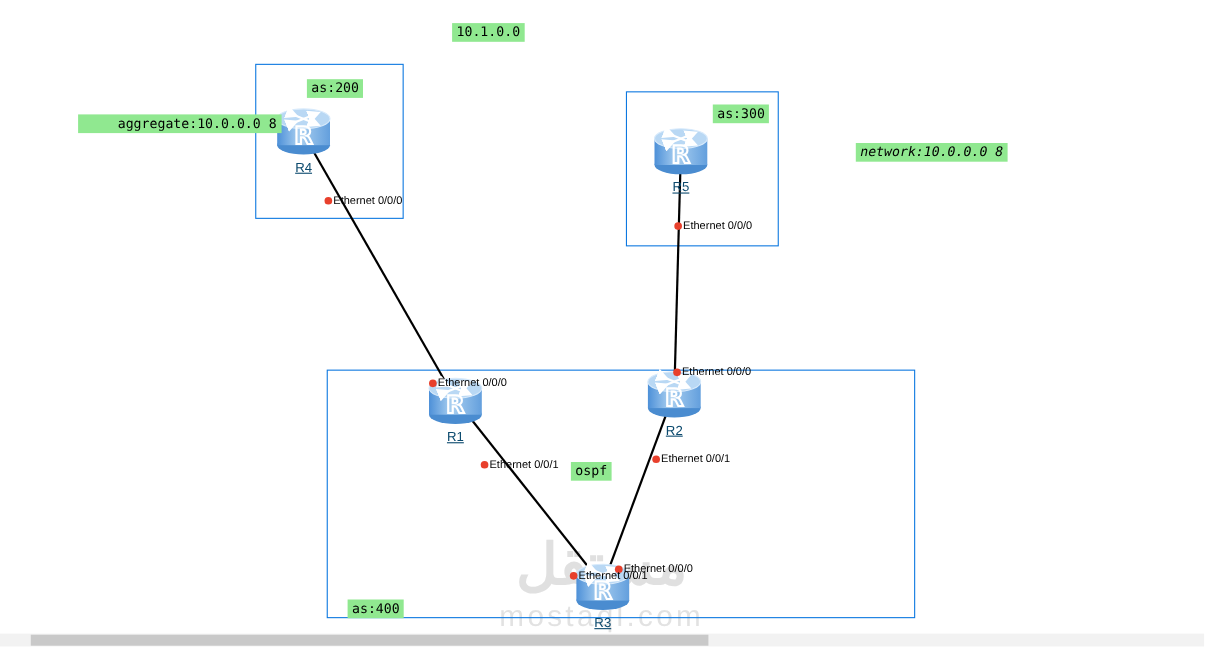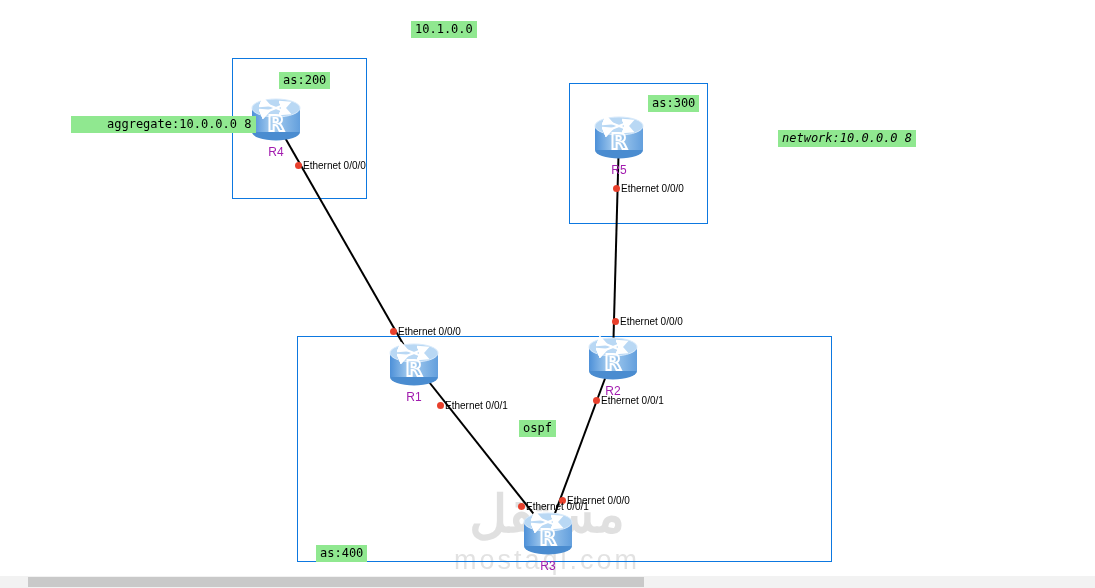--- a/index.html
+++ b/index.html
@@ -22,44 +22,44 @@
   .area-box{position:absolute;border:1.5px solid var(--area-border);background:transparent;z-index:1;}
   .box-as200{left:232px;top:58px;width:135px;height:141px;}
   .box-as300{left:569px;top:83px;width:139px;height:141px;}
   .box-as400{left:297px;top:336px;width:535px;height:226px;}
   
   svg.links{position:absolute;left:0;top:0;z-index:1;}
   
   .router{position:absolute;width:50px;height:66px;z-index:2;cursor:pointer;}
   .router .icon-slot{display:block;width:50px;height:47px;}
   .router .rname{position:absolute;top:50px;left:0;width:50px;text-align:center;
-    font-size:12px;color:#a21caf;}
+    font-size:12px;color:#0c4a6e;text-decoration:underline;}
   .router-r4{left:251px;top:95px;}
   .router-r5{left:594px;top:113px;}
   .router-r1{left:389px;top:340px;}
   .router-r2{left:588px;top:334px;}
   .router-r3{left:523px;top:509px;}
   
-  .iface{position:absolute;display:flex;align-items:center;gap:1px;z-index:3;height:14px;}
+  .iface{position:absolute;display:flex;align-items:center;gap:1px;z-index:3;height:14px;margin-top:17px;}
   .iface .dot{width:7px;height:7px;border-radius:50%;background:var(--port-dot);flex:0 0 auto;}
   .iface .ilabel{font-size:10px;color:#000;white-space:nowrap;}
   .if-r4{left:295px;top:158px;}
   .if-r5{left:613px;top:181px;}
   .if-r1-top{left:390px;top:324px;}
   .if-r1-bot{left:437px;top:398px;}
   .if-r2-top{left:612px;top:314px;}
   .if-r2-bot{left:593px;top:393px;}
   .if-r3-left{left:518px;top:499px;}
   .if-r3-right{left:559px;top:493px;}
   
   .badge{position:absolute;z-index:3;background:var(--annotation-bg);color:#000;
     font-family:"DejaVu Sans Mono",monospace;font-size:12px;line-height:15px;
     padding:1px 4px;white-space:nowrap;cursor:default;}
   .badge-net10-1{left:411px;top:21px;}
-  .badge-aggregate{left:71px;top:116px;padding-left:36px;}
+  .badge-aggregate{left:71px;top:104px;padding-left:36px;}
   .badge-network{left:778px;top:130px;font-style:italic;}
   .badge-as200{left:279px;top:72px;}
   .badge-as300{left:648px;top:95px;}
   .badge-as400{left:316px;top:545px;}
   .badge-ospf{left:519px;top:420px;text-align:right;}
   
   .hscroll{position:absolute;left:0;top:576px;width:1095px;height:12px;background:#f2f2f2;z-index:5;}
   .hscroll .thumb{position:absolute;left:28px;top:1px;width:616px;height:10px;background:#c9c9c9;}
 </style>
 </head>

